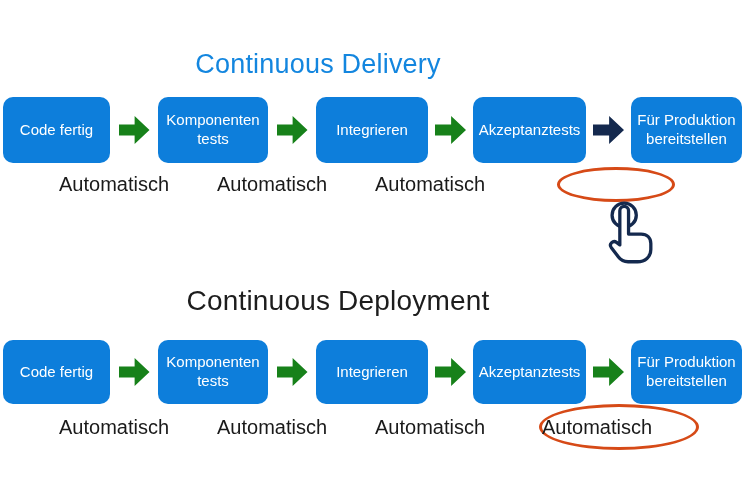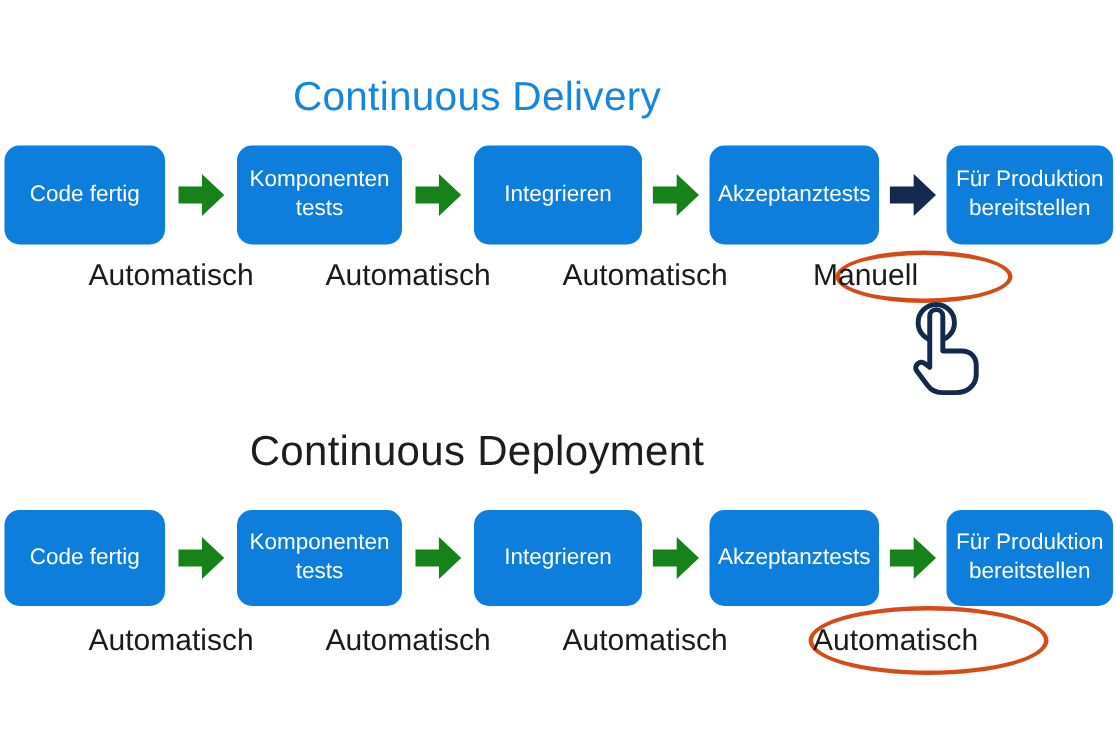--- a/index.html
+++ b/index.html
@@ -17,21 +17,21 @@
   .pipeline-title {
     position: absolute;
     left: 0; width: 636px;
     text-align: center;
     font-size: 27px;
     line-height: 32px;
     letter-spacing: 0.2px;
     white-space: nowrap;
   }
   .title-blue { color: var(--title-blue); }
-  .title-dark { color: var(--title-dark); font-size: 28px; }
+  .title-dark { color: var(--title-dark); font-size: 28px; margin-left: 20px; }
   .stage-box {
     position: absolute;
     background: var(--box-blue);
     color: var(--box-text);
     border-radius: 10px;
     display: flex;
     align-items: center;
     justify-content: center;
     text-align: center;
     font-size: 15px;
@@ -83,21 +83,20 @@
       <div class="stage-box" style="left: 473px; top: 97px; width: 113px; height: 66px;">Akzeptanztests</div>
       <div class="stage-box" style="left: 631px; top: 97px; width: 111px; height: 66px;">Für Produktion bereitstellen</div>
       <div class="flow-arrow arrow-green" style="left: 118.5px; top: 116px;"></div>
       <div class="flow-arrow arrow-green" style="left: 276.5px; top: 116px;"></div>
       <div class="flow-arrow arrow-green" style="left: 435px; top: 116px;"></div>
       <div class="flow-arrow arrow-navy" style="left: 593px; top: 116px;"></div>
       <div class="step-label" style="left: 59px; top: 172px;">Automatisch</div>
       <div class="step-label" style="left: 217px; top: 172px;">Automatisch</div>
       <div class="step-label" style="left: 375px; top: 172px;">Automatisch</div>
       <div class="highlight-ellipse" style="left: 557px; top: 166.5px; width: 118px; height: 35px;"></div>
-      <div class="step-label" style="left: 542px; top: 172px;">Manuell</div>
       <svg class="hand-tap" viewBox="0 0 64 70" xmlns="http://www.w3.org/2000/svg" style="left: 599px; top: 200px;">
     <circle cx="26" cy="14.5" r="12.5" fill="none"></circle>
     <path fill="#ffffff" d="M21.5,41 L21.5,10 A4.5,4.5 0 0 1 30.5,10 L30.5,34 L43.5,34
          C49.5,34 53.5,37.8 53.5,43.8 L53.5,50
          C53.5,57.6 47.4,62.6 39.8,62.6 L30,62.6
          C26,62.6 22.4,60.8 20.1,57.7 L12.6,47.8
          C10,44.2 14.6,39.9 18.1,42.6 L21.5,45.2 Z"></path>
   </svg>
     </div>
     <div class="pipeline-section">

